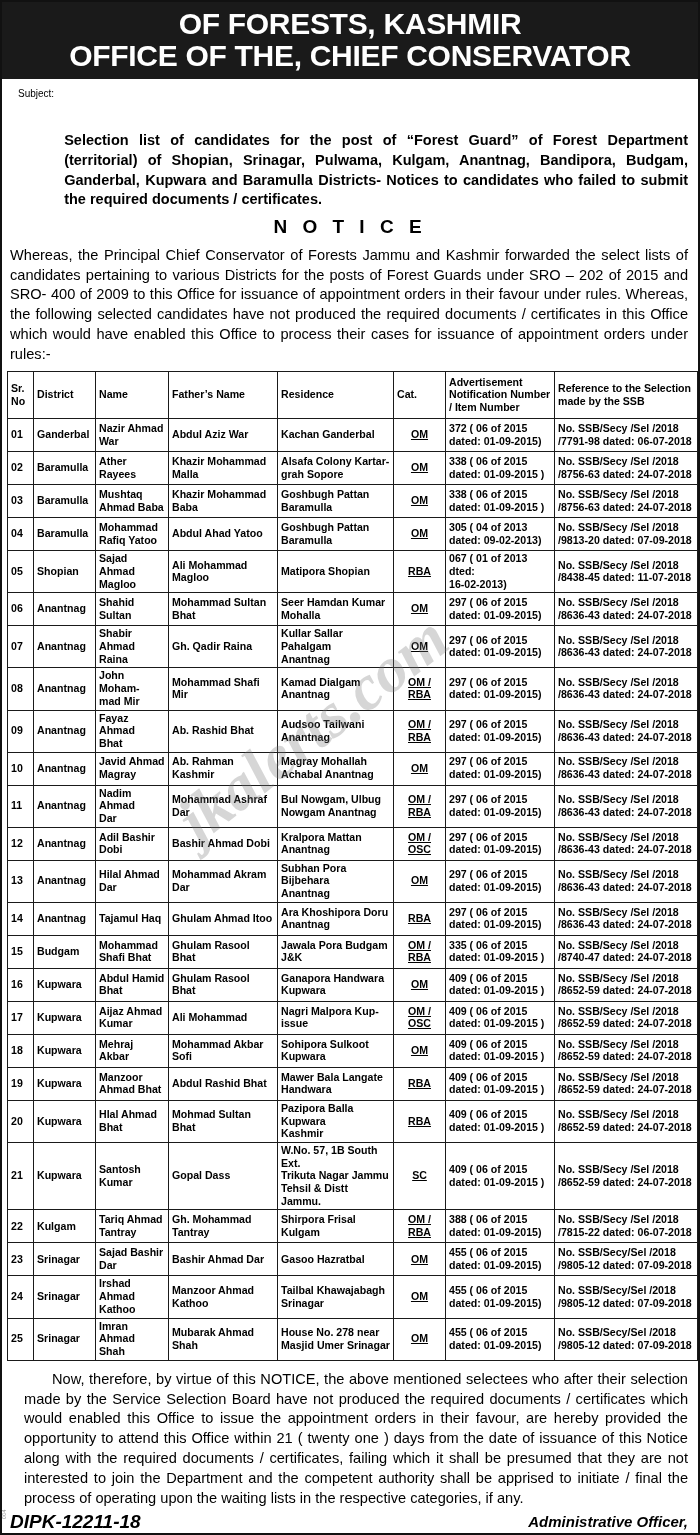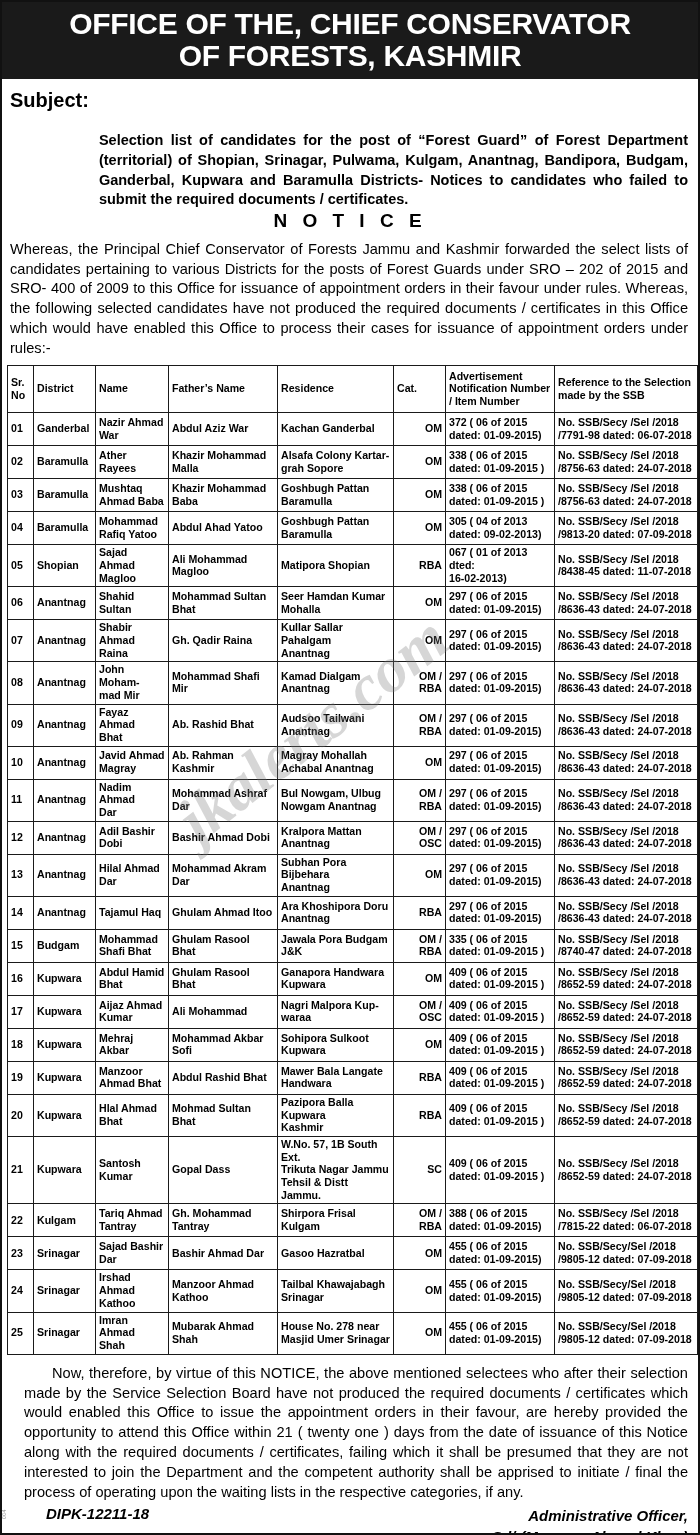--- a/index.html
+++ b/index.html
@@ -41,40 +41,41 @@
     margin-top: 4px;
     letter-spacing: -0.2px;
   }
 
   
   .subject-block {
     display: flex;
     padding: 8px 10px 0 8px;
   }
   .subject-label {
-    font-size: 20px;
-    font-weight: bold;
+    font-size: 10px;
+    font-weight: normal;
     flex: 0 0 auto;
     padding-right: 10px;
     line-height: 1.36;
+    margin-left: 8px;
   }
   .subject-text {
     font-size: 14.5px;
     font-weight: bold;
     line-height: 1.36;
     text-align: justify;
     margin-top: 44px;
   }
 
   .notice-heading {
     text-align: center;
     font-size: 19px;
     font-weight: bold;
     letter-spacing: 5px;
-    margin: 0 0 8px 0;
+    margin: 6px 0 8px 0;
   }
 
   
   .preamble {
     font-size: 14.6px;
     line-height: 1.35;
     text-align: justify;
     padding: 0 10px 0 8px;
   }
 
@@ -95,21 +96,21 @@
     font-weight: bold;
   }
   table.selection-table thead th {
     vertical-align: middle;
     text-align: left;
     font-size: 10.6px;
     height: 47px;
   }
   table.selection-table td { height: 33px; }
   td.c-sr { text-align: left; }
-  td.c-cat { text-align: right; }
+  td.c-cat { text-align: center; text-decoration: underline; }
   .cell-lines span { display: block; }
 
   
   col.w-sr   { width: 26px; }
   col.w-dist { width: 62px; }
   col.w-name { width: 73px; }
   col.w-fath { width: 109px; }
   col.w-resi { width: 116px; }
   col.w-cat  { width: 52px; }
   col.w-adv  { width: 109px; }
@@ -125,24 +126,23 @@
   }
 
   
   .footer {
     display: flex;
     justify-content: space-between;
     align-items: flex-start;
     padding: 2px 10px 0 8px;
   }
   .dipk {
-    font-size: 15px;
+    font-size: 19px;
     font-weight: bold;
     font-style: italic;
-    margin-left: 36px;
   }
   .sign-block {
     text-align: right;
     font-size: 15px;
     font-weight: bold;
     font-style: italic;
     line-height: 1.42;
   }
   .sign-block span { display: block; }
 
@@ -173,22 +173,22 @@
     font-family: "Liberation Serif", serif;
   }
 </style>
 </head>
 <body>
 
 <div class="page">
 
   <div class="masthead">
     <div class="masthead-title">
+      <div>OF FORESTS, KASHMIR</div>
       <div>OFFICE OF THE, CHIEF CONSERVATOR</div>
-      <div>OF FORESTS, KASHMIR</div>
     </div>
   </div>
 
   <div class="subject-block">
     <div class="subject-label">Subject:</div>
     <div class="subject-text">Selection list of candidates for the post of “Forest Guard” of Forest Department (territorial) of Shopian, Srinagar, Pulwama, Kulgam, Anantnag, Bandipora, Budgam, Ganderbal, Kupwara and Baramulla Districts- Notices to candidates who failed to submit the required documents / certificates.</div>
   </div>
 
   <div class="notice-heading">N O T I C E</div>
 
@@ -377,21 +377,21 @@
             <td><span class="cell-lines"><span>Ganapora Handwara</span><span>Kupwara</span></span></td>
             <td class="c-cat">OM</td>
             <td><span class="cell-lines"><span>409 ( 06 of 2015</span><span>dated: 01-09-2015 )</span></span></td>
             <td><span class="cell-lines"><span>No. SSB/Secy /Sel /2018</span><span>/8652-59 dated: 24-07-2018</span></span></td>
           </tr>
           <tr>
             <td class="c-sr">17</td>
             <td>Kupwara</td>
             <td><span class="cell-lines"><span>Aijaz Ahmad</span><span>Kumar</span></span></td>
             <td><span class="cell-lines"><span>Ali Mohammad</span></span></td>
-            <td><span class="cell-lines"><span>Nagri Malpora Kup-</span><span>waraa</span></span></td>
+            <td><span class="cell-lines"><span>Nagri Malpora Kup-</span><span>issue</span></span></td>
             <td class="c-cat">OM / OSC</td>
             <td><span class="cell-lines"><span>409 ( 06 of 2015</span><span>dated: 01-09-2015 )</span></span></td>
             <td><span class="cell-lines"><span>No. SSB/Secy /Sel /2018</span><span>/8652-59 dated: 24-07-2018</span></span></td>
           </tr>
           <tr>
             <td class="c-sr">18</td>
             <td>Kupwara</td>
             <td><span class="cell-lines"><span>Mehraj Akbar</span></span></td>
             <td><span class="cell-lines"><span>Mohammad Akbar</span><span>Sofi</span></span></td>
             <td><span class="cell-lines"><span>Sohipora Sulkoot</span><span>Kupwara</span></span></td>

